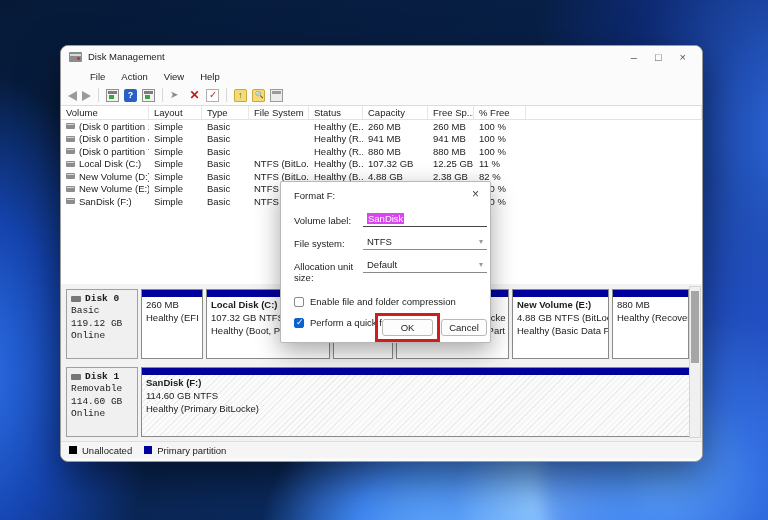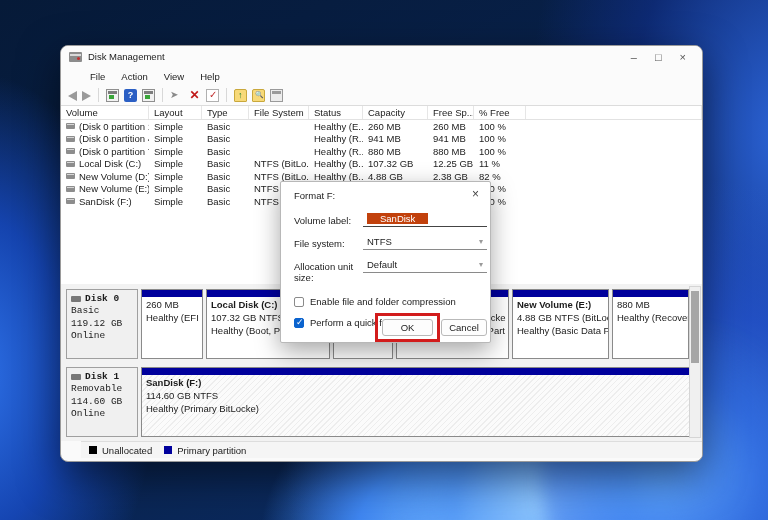--- a/index.html
+++ b/index.html
@@ -86,38 +86,38 @@
   .part .l1 { font-weight:bold; }
   .part.hatch { background:
       repeating-linear-gradient(135deg, rgba(0,0,0,.055) 0 1px, rgba(0,0,0,0) 1px 4px), #fbfbfb; }
 
   .vscroll { position:absolute; right:1px; top:2px; width:12px; height:152px;
     background:#f0f0f0; border:1px solid #d5d5d5; }
   .vthumb { position:absolute; left:1px; right:1px; top:4px; height:72px; background:#a6a6a6; }
 
   
   .statusbar { position:absolute; left:0; top:395px; width:100%; height:17px;
-    background:#f5f5f5; border-top:1px solid #dddddd; display:flex; align-items:center; gap:12px; padding:0 8px;margin-left:20px; }
+    background:#f5f5f5; border-top:1px solid #dddddd; display:flex; align-items:center; gap:12px; padding:0 8px; }
   .leg { display:flex; align-items:center; gap:5px; }
   .sq { width:8px; height:8px; display:inline-block; }
   .sq.black { background:#000; }
   .sq.navy { background:#00009c; }
 
   
   .dialog { position:absolute; left:280px; top:181px; width:211px; height:162px;
     background:#fff; border:1px solid #b8b8b8; border-radius:2px;
     box-shadow:0 8px 24px rgba(0,0,0,.35); font-size:9.5px; color:#1b1b1b; z-index:30; }
   .dlg-title { position:absolute; left:13px; top:8px; }
   .dlg-close { position:absolute; right:11px; top:5px; font-size:12px; color:#444; cursor:default; }
   .frow { position:absolute; left:13px; display:flex; align-items:center; }
   .frow .flabel { width:69px; }
   .field { position:absolute; left:82px; width:124px; height:17px; background:#fff;
     border-bottom:1px solid #8a8a8a; display:flex; align-items:center; padding:0 4px; }
   .field.focus { border-bottom:1.5px solid #444; }
-  .field .sel { background:#c2410c; color:#fff; padding:0 13px; }
+  .field .sel { background:#d946ef; color:#fff; padding:0 1px; }
   .field .chev { margin-left:auto; color:#9a9a9a; font-size:8px; }
   .chkrow { position:absolute; left:13px; display:flex; align-items:center; gap:6px; }
   .chk { width:10px; height:10px; border:1px solid #8a8a8a; border-radius:2px; background:#fff; position:relative; }
   .chk.on { background:#0b63ce; border-color:#0b63ce; }
   .chk.on::after { content:"✓"; position:absolute; left:1px; top:-2px; color:#fff; font-size:9px; }
   .dbtn { position:absolute; height:17px; background:#fdfdfd; border:1px solid #b9b9b9;
     border-radius:3px; font-size:9.5px; text-align:center; line-height:15px; cursor:default; }
   .btn-ok { left:101px; top:137px; width:51px; }
   .btn-cancel { left:160px; top:137px; width:46px; }
   .red-annot { position:absolute; left:94px; top:131px; width:65px; height:29px;

